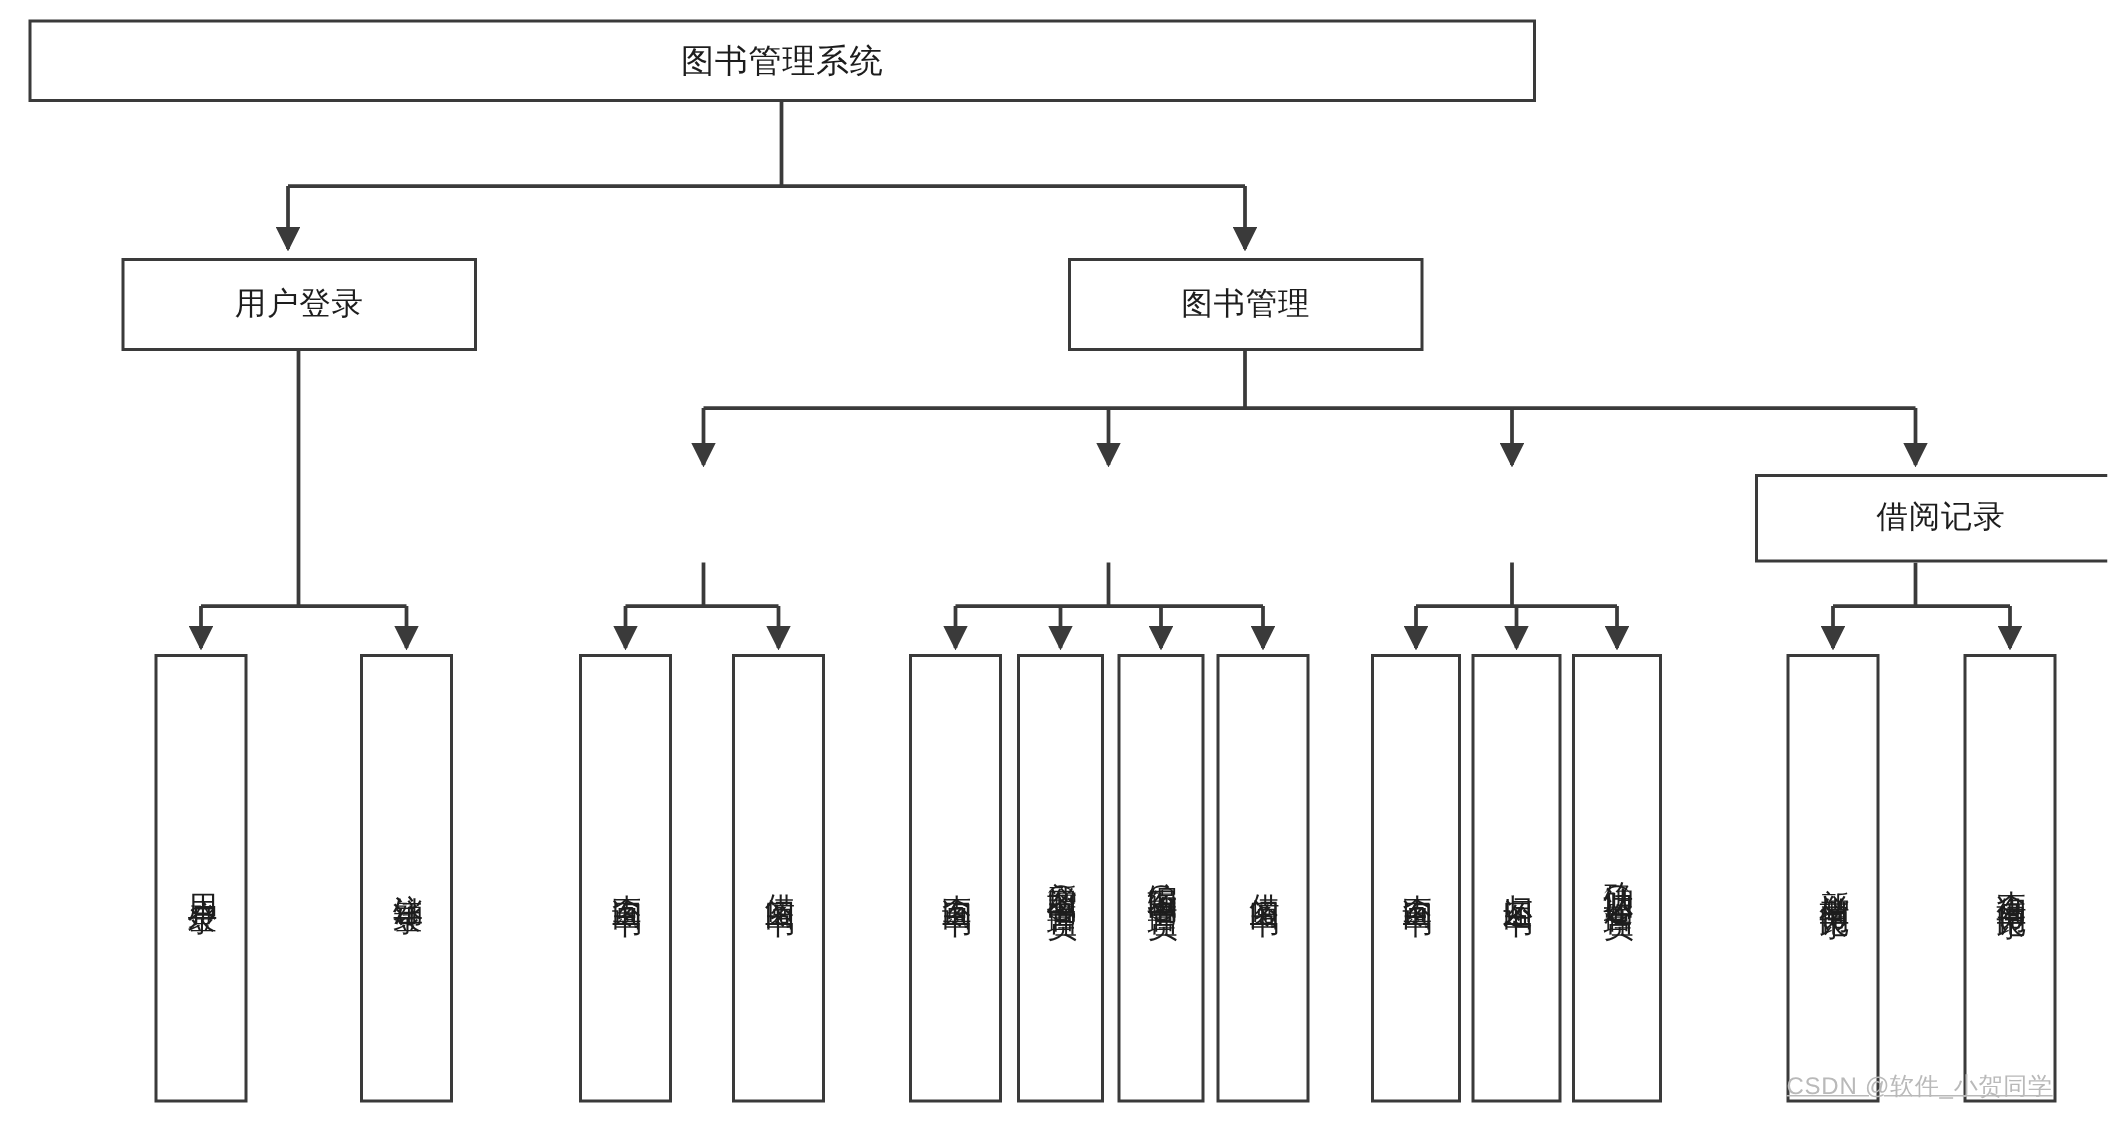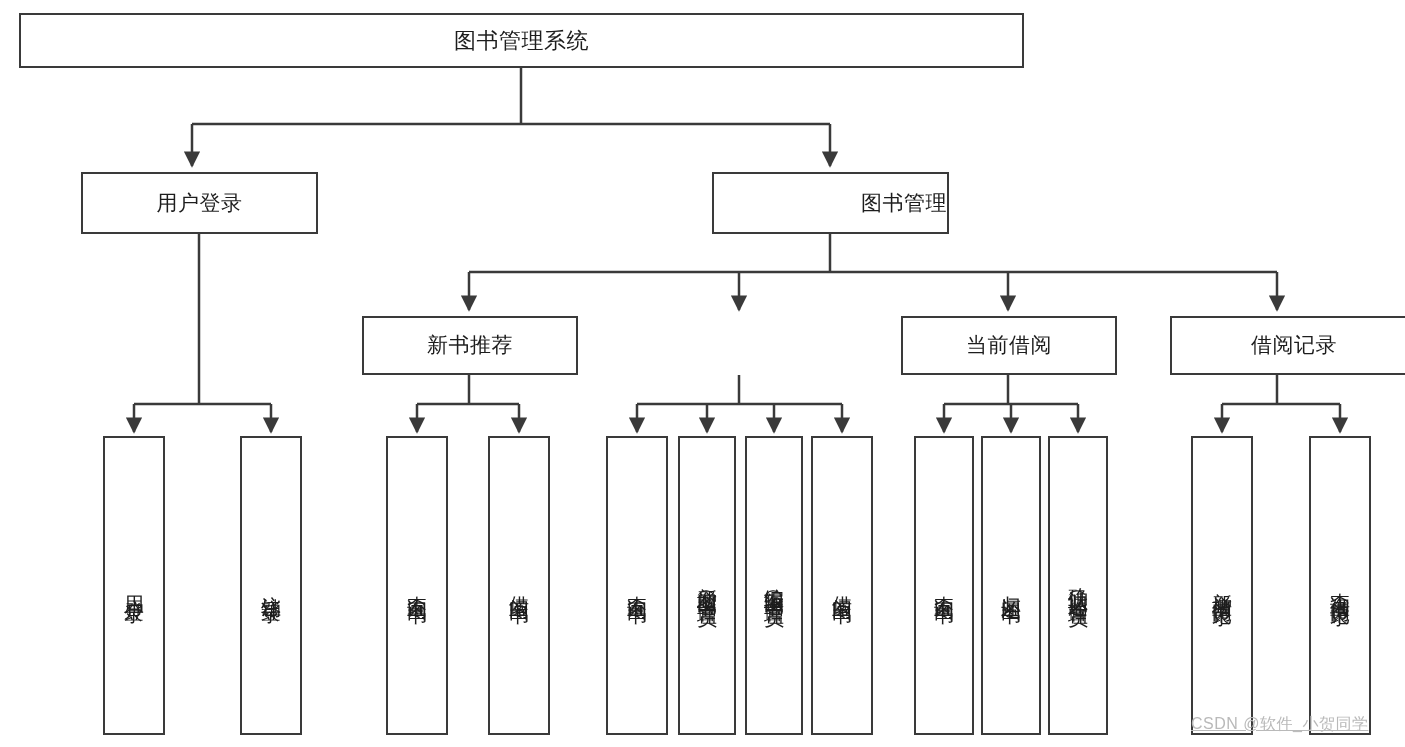--- a/index.html
+++ b/index.html
@@ -120,32 +120,26 @@
   </svg>
 
   <div class="node root" style="left:19px; top:13px; width:1005px; height:55px;">
     <span class="node-label">图书管理系统</span>
   </div>
 
   <div class="node" style="left:81px; top:172px; width:237px; height:62px;">
     <span class="node-label">用户登录</span>
   </div>
 
-  <div class="node" style="left:712px; top:172px; width:237px; height:62px;justify-content:flex-end;">
+  <div class="node" style="left:712px; top:172px; width:237px; height:62px;">
     <span class="node-label">图书管理</span>
   </div>
 
-  <div class="node" style="left:362px; top:316px; width:216px; height:59px;">
-    <span class="node-label">新书推荐</span>
-  </div>
 
 
-  <div class="node" style="left:901px; top:316px; width:216px; height:59px;">
-    <span class="node-label">当前借阅</span>
-  </div>
 
   <div class="node" style="left:1170px; top:316px; width:248px; height:59px;">
     <span class="node-label">借阅记录</span>
   </div>
 
   <div class="node vert" style="left:103px; top:436px; width:62px; height:299px;">
     <span class="node-label">用户登录</span>
   </div>
 
   <div class="node vert" style="left:240px; top:436px; width:62px; height:299px;">

